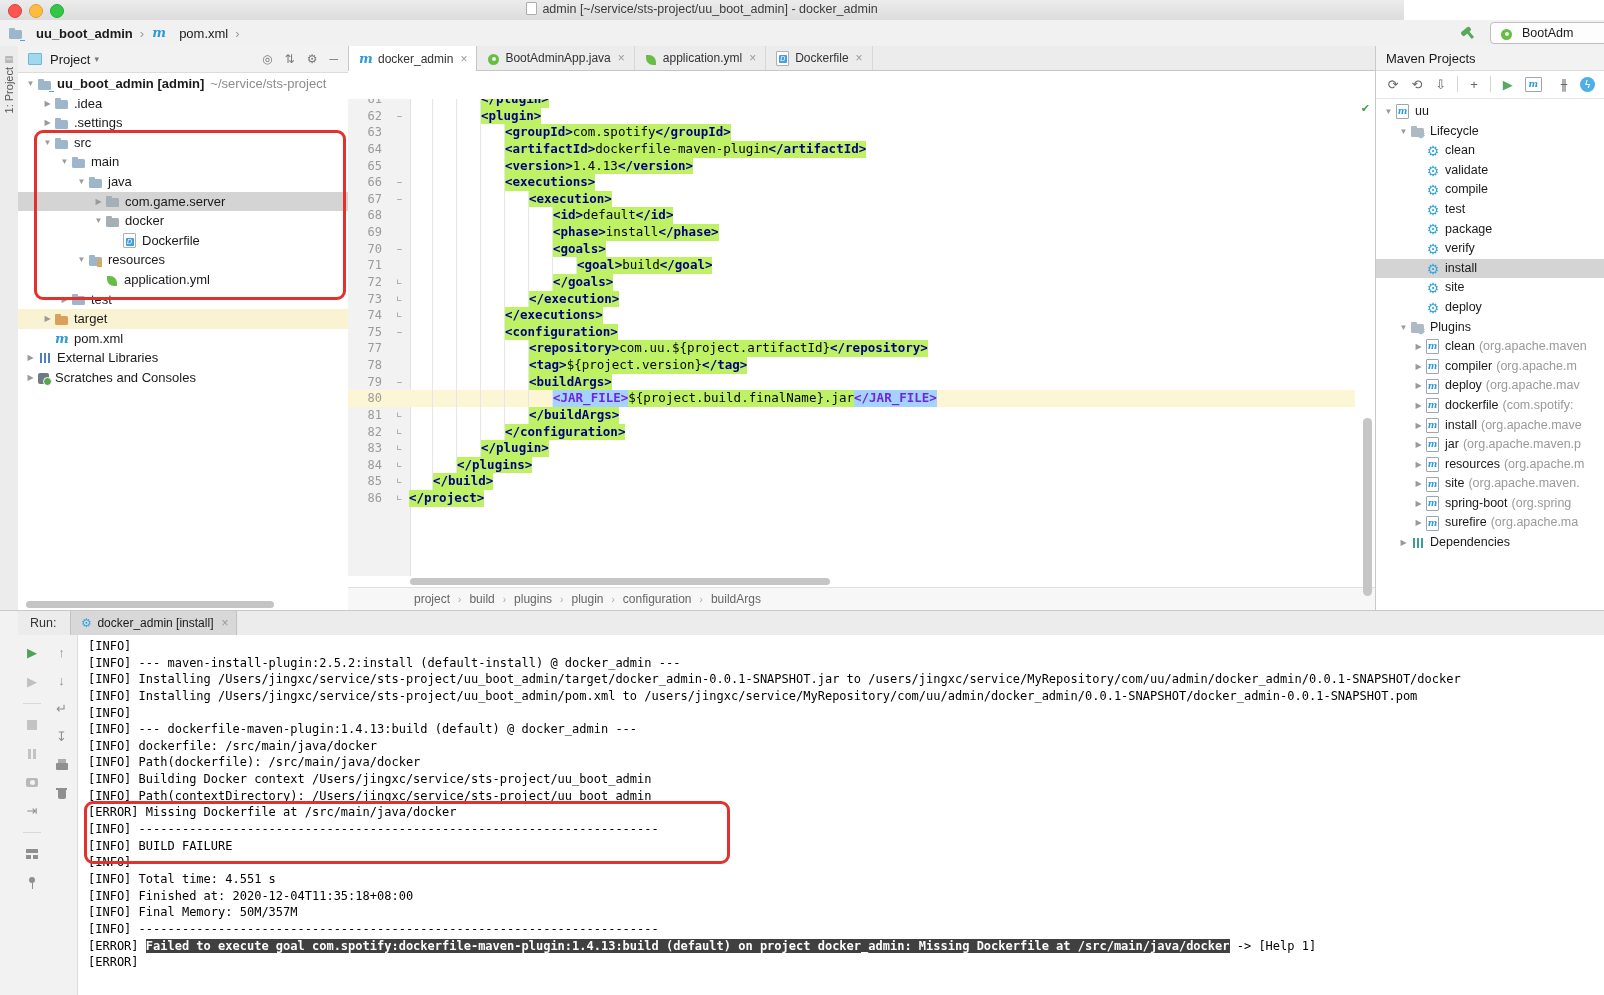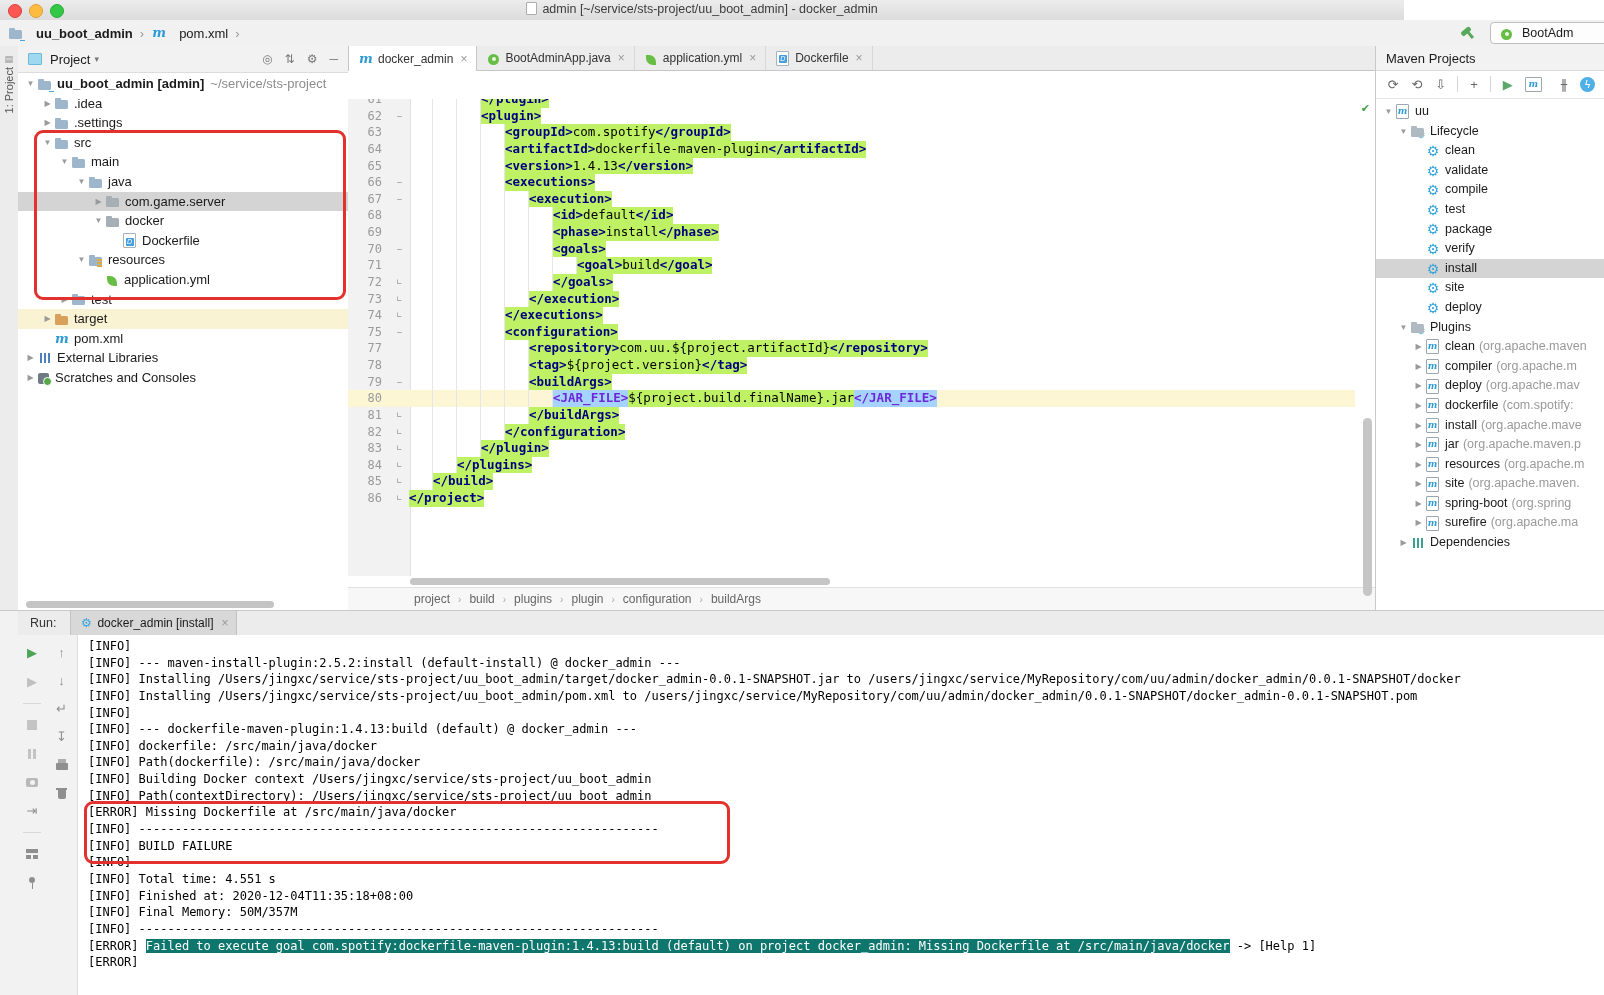--- a/index.html
+++ b/index.html
@@ -140,21 +140,21 @@
   .shape-layout::before{content:"";position:absolute;left:2px;top:3px;width:12px;height:4px;background:#8F8F8F}
   .shape-layout::after{content:"";position:absolute;left:2px;top:9px;width:5px;height:4px;background:#8F8F8F;box-shadow:7px 0 0 #8F8F8F}
   .shape-print::before{content:"";position:absolute;left:2px;top:6px;width:12px;height:7px;background:#8F8F8F;border-radius:1px}
   .shape-print::after{content:"";position:absolute;left:4px;top:2px;width:8px;height:4px;background:#ADADAD}
   .shape-trash::before{content:"";position:absolute;left:4px;top:5px;width:8px;height:9px;background:#8F8F8F;border-radius:0 0 2px 2px}
   .shape-trash::after{content:"";position:absolute;left:2.5px;top:2.5px;width:11px;height:2px;background:#8F8F8F}
   .shape-pin::before{content:"";position:absolute;left:5px;top:2px;width:6px;height:6px;border-radius:50%;background:#8F8F8F}
   .shape-pin::after{content:"";position:absolute;left:7.5px;top:8px;width:1.5px;height:6px;background:#8F8F8F}
   #console{position:absolute;left:78px;top:24px;right:0;bottom:0;background:#fff;overflow:hidden;padding:3px 0 4px 10px;cursor:text}
   .conline{height:16.65px;line-height:16.65px;white-space:pre;font-family:"DejaVu Sans Mono",monospace;font-size:12px;color:#000}
-  .csel{background:#0f766e;color:#fff;font-weight:normal}
+  .csel{background:#404040;color:#fff;font-weight:bold}
 </style>
 </head>
 <body>
 
 <div id="app">
 
   <div id="titlebar">
     <div class="lights">
       <span class="tl red"></span>
       <span class="tl yel"></span>

